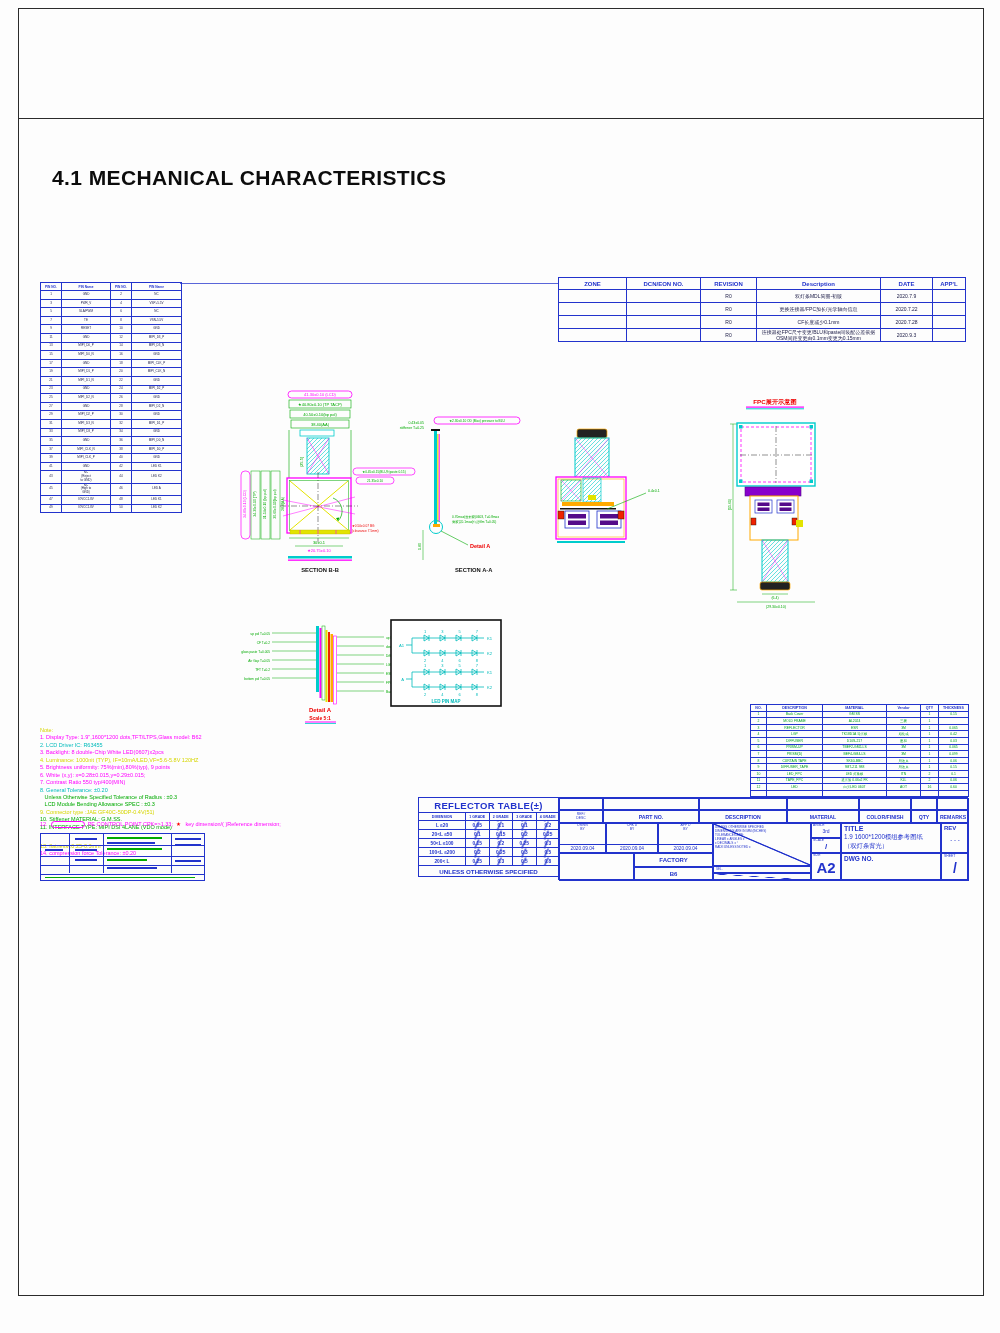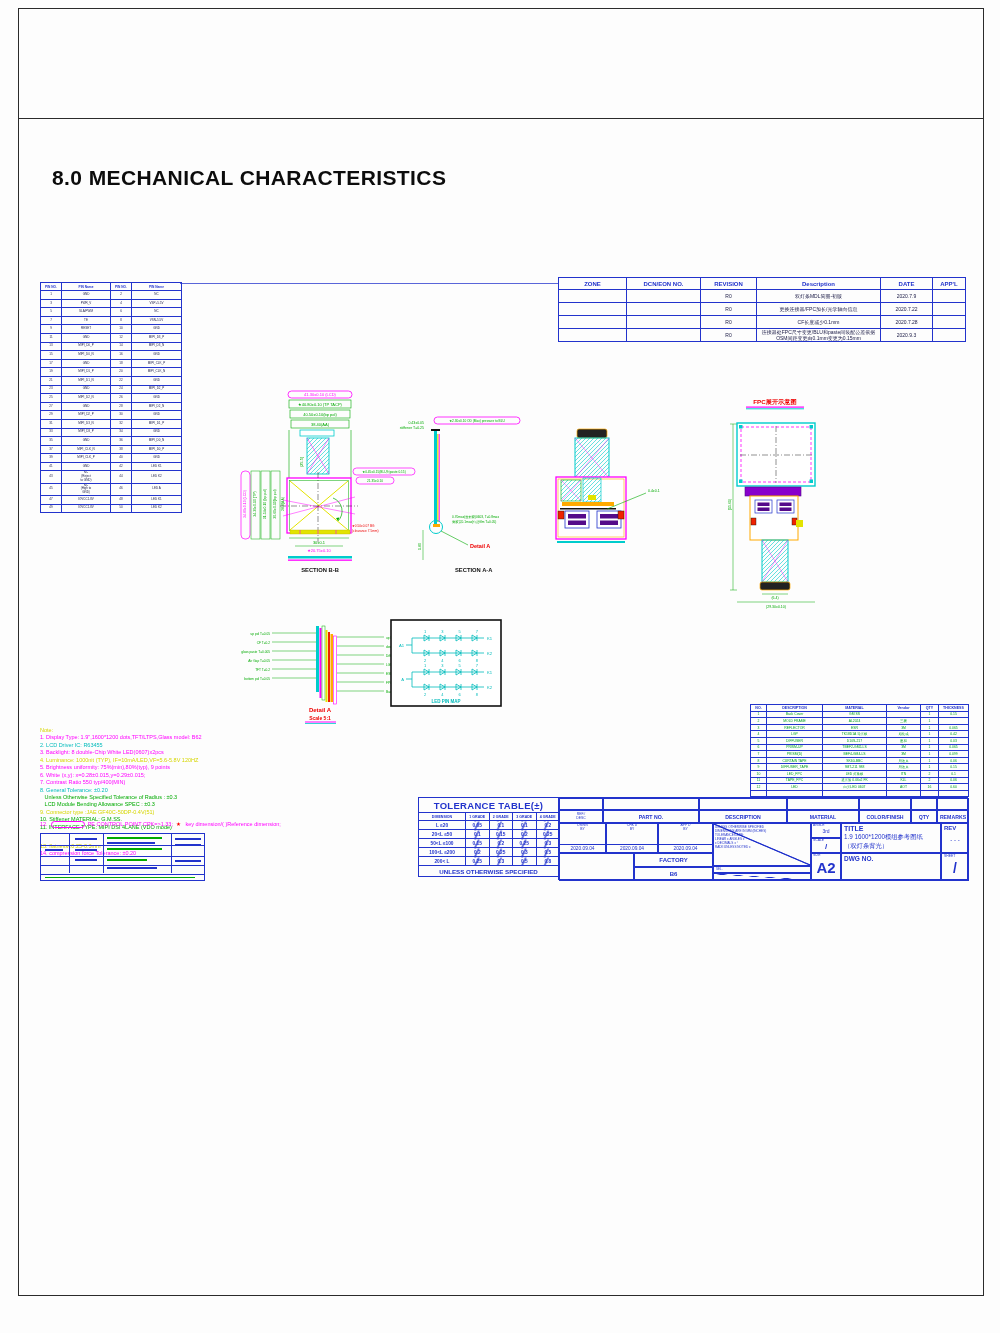--- a/index.html
+++ b/index.html
@@ -50,21 +50,21 @@
   .appr .v{position:absolute;top:0;bottom:7px;width:0;border-left:0.8px solid #2233cc}
   .appr .h{position:absolute;left:0;right:0;height:0;border-top:0.8px solid #2233cc}
   .bar{position:absolute;height:1.6px}
   svg text{font-family:"Liberation Sans",sans-serif}
 </style>
 </head>
 <body>
 
 <div class="abs page-border"></div>
 <div class="abs header-rule"></div>
-<div class="abs doc-title">8.0 MECHANICAL CHARACTERISTICS</div>
+<div class="abs doc-title">4.1 MECHANICAL CHARACTERISTICS</div>
 <div class="abs frame-line-h"></div>
 
 <div class="abs pin-table">
   <table>
     <colgroup>
         <col style="width:21px">
         <col style="width:49px">
         <col style="width:21px">
         <col style="width:50px">
       </colgroup>
@@ -706,21 +706,21 @@
           <td></td>
           <td></td>
           <td></td>
           <td></td>
         </tr>
       </tbody>
   </table>
 </div>
 
 <div class="abs tol-wrap">
-  <div class="tol-title">TOLERANCE TABLE(±)</div>
+  <div class="tol-title">REFLECTOR TABLE(±)</div>
   <table class="tol-table">
     <colgroup>
         <col style="width:47px">
         <col style="width:23.5px">
         <col style="width:23.5px">
         <col style="width:23.5px">
         <col style="width:23.5px">
       </colgroup>
     <tbody class="hdr">
         <tr>

